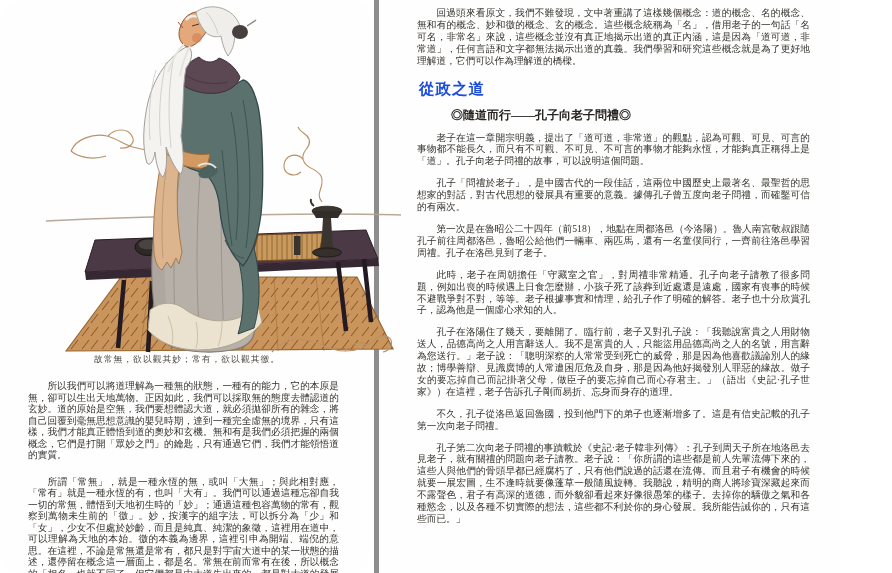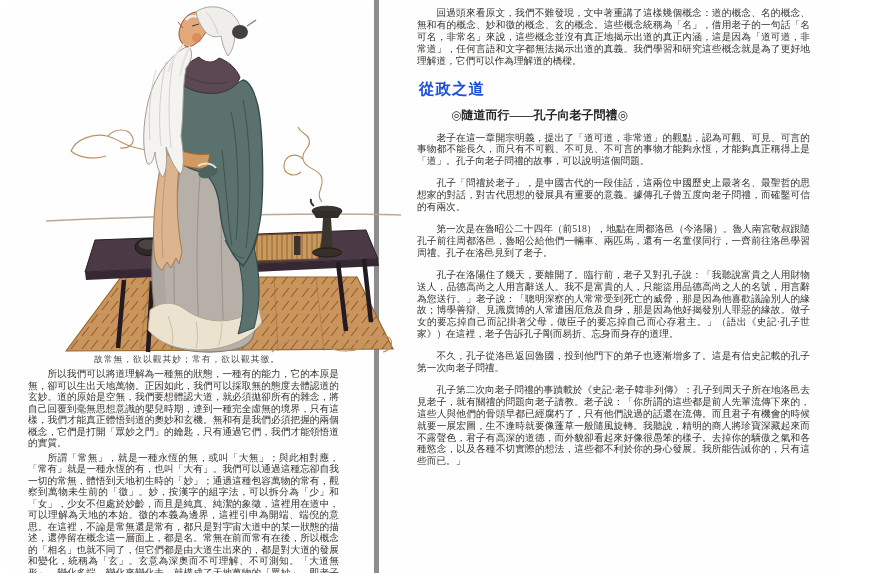--- a/index.html
+++ b/index.html
@@ -15,29 +15,29 @@
   .artwork{width:443px;height:353px;overflow:hidden;}
   .caption{
     text-align:center;font-size:8.8px;color:#4c4843;letter-spacing:1px;
     margin-top:0;line-height:12px;
   }
   .text-block{padding:0 35px 0 28px;}
   p.body{
     font-size:9.7px;line-height:11.9px;text-align:justify;
     text-indent:2em;margin:10px 0 0 0;color:#35322d;
   }
-  .page-left p.body{line-height:11.5px;margin-top:3px;}
+  .page-left p.body{line-height:11.5px;margin-top:15px;}
   .page-right p.body.first{margin-top:0;}
   h2.section{
     font-size:15.5px;font-weight:bold;color:#1d4ed8;
     margin:13px 0 0 2px;line-height:17px;letter-spacing:1px;
   }
   h3.subsection{
     font-size:12px;font-weight:bold;color:#262320;
-    margin:11px 0 0 34px;line-height:14px;
+    margin:11px 0 0 34px;line-height:14px;font-family:Liberation Serif, serif;
   }
 </style>
 </head>
 <body>
 
 <div class="page page-left">
 
   <div class="artwork">
     <svg viewBox="0 0 443 353" width="443" height="353">
       <defs>
@@ -151,16 +151,17 @@
 
 <div class="gutter"></div>
 
 <div class="page page-right">
   <p class="body first">回過頭來看原文，我們不難發現，文中著重講了這樣幾個概念：道的概念、名的概念、無和有的概念、妙和徼的概念、玄的概念。這些概念統稱為「名」，借用老子的一句話「名可名，非常名」來說，這些概念並沒有真正地揭示出道的真正內涵，這是因為「道可道，非常道」，任何言語和文字都無法揭示出道的真義。我們學習和研究這些概念就是為了更好地理解道，它們可以作為理解道的橋樑。</p>
   <h2 class="section">從政之道</h2>
   <h3 class="subsection">◎隨道而行——孔子向老子問禮◎</h3>
   <p class="body">老子在這一章開宗明義，提出了「道可道，非常道」的觀點，認為可觀、可見、可言的事物都不能長久，而只有不可觀、不可見、不可言的事物才能夠永恆，才能夠真正稱得上是「道」。孔子向老子問禮的故事，可以說明這個問題。</p>
   <p class="body">孔子「問禮於老子」，是中國古代的一段佳話，這兩位中國歷史上最著名、最聖哲的思想家的對話，對古代思想的發展具有重要的意義。據傳孔子曾五度向老子問禮，而確鑿可信的有兩次。</p>
   <p class="body">第一次是在魯昭公二十四年（前518），地點在周都洛邑（今洛陽）。魯人南宮敬叔跟隨孔子前往周都洛邑，魯昭公給他們一輛車、兩匹馬，還有一名童僕同行，一齊前往洛邑學習周禮。孔子在洛邑見到了老子。</p>
+  <p class="body">此時，老子在周朝擔任「守藏室之官」，對周禮非常精通。孔子向老子請教了很多問題，例如出喪的時候遇上日食怎麼辦，小孩子死了該葬到近處還是遠處，國家有喪事的時候不避戰爭對不對，等等。老子根據事實和情理，給孔子作了明確的解答。老子也十分欣賞孔子，認為他是一個虛心求知的人。</p>
   <p class="body">孔子在洛陽住了幾天，要離開了。臨行前，老子又對孔子說：「我聽說富貴之人用財物送人，品德高尚之人用言辭送人。我不是富貴的人，只能盜用品德高尚之人的名號，用言辭為您送行。」老子說：「聰明深察的人常常受到死亡的威脅，那是因為他喜歡議論別人的緣故；博學善辯、見識廣博的人常遭困厄危及自身，那是因為他好揭發別人罪惡的緣故。做子女的要忘掉自己而記掛著父母，做臣子的要忘掉自己而心存君主。」（語出《史記·孔子世家》）在這裡，老子告訴孔子剛而易折、忘身而身存的道理。</p>
   <p class="body">不久，孔子從洛邑返回魯國，投到他門下的弟子也逐漸增多了。這是有信史記載的孔子第一次向老子問禮。</p>
   <p class="body">孔子第二次向老子問禮的事蹟載於《史記·老子韓非列傳》：孔子到周天子所在地洛邑去見老子，就有關禮的問題向老子請教。老子說：「你所謂的這些都是前人先輩流傳下來的，這些人與他們的骨頭早都已經腐朽了，只有他們說過的話還在流傳。而且君子有機會的時候就要一展宏圖，生不逢時就要像蓬草一般隨風旋轉。我聽說，精明的商人將珍寶深藏起來而不露聲色，君子有高深的道德，而外貌卻看起來好像很愚笨的樣子。去掉你的驕傲之氣和各種慾念，以及各種不切實際的想法，這些都不利於你的身心發展。我所能告誡你的，只有這些而已。」</p>
 </div>
 
 </body></html>

